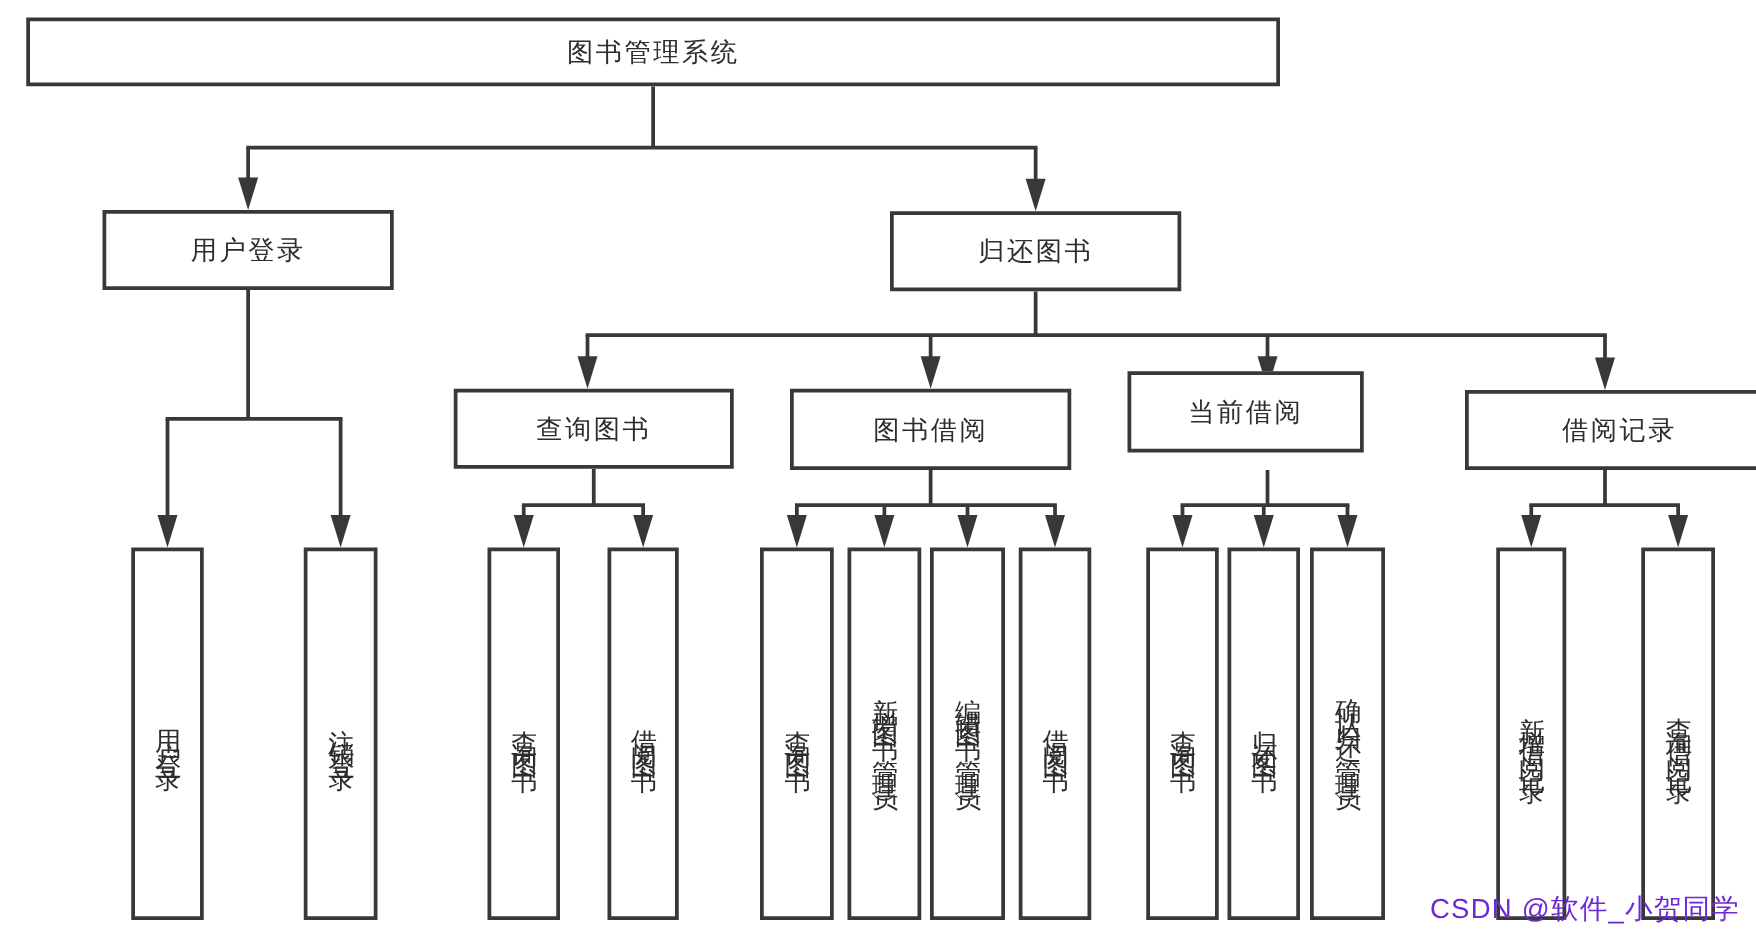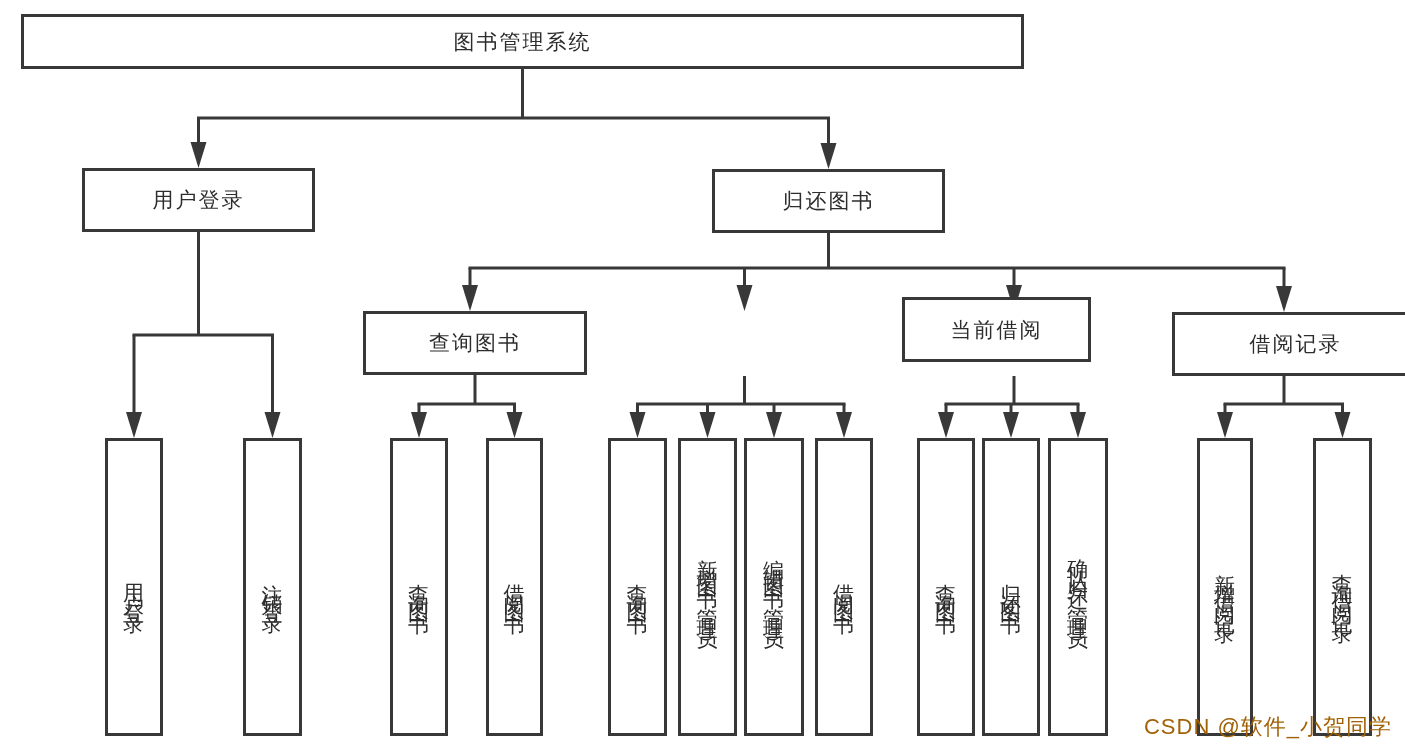--- a/index.html
+++ b/index.html
@@ -12,21 +12,21 @@
   .hbox,.vbox{
     position:absolute;box-sizing:border-box;background:#ffffff;
     border:3px solid #383838;color:#2d2d2d;
     display:flex;align-items:center;justify-content:center;
   }
   .hbox{font-size:21px;letter-spacing:2px;}
   .vbox{writing-mode:vertical-rl;text-orientation:mixed;font-size:21px;letter-spacing:10px;line-height:1.0;}
   .vbox span{display:block;}
   #watermark{
     position:absolute;right:13px;top:712px;font-size:22px;letter-spacing:1px;
-    color:#a16207;white-space:nowrap;
+    color:#6d28d9;white-space:nowrap;
   }
 </style>
 </head>
 <body>
 
 <div id="canvas">
 
   <svg id="connectors" viewBox="0 0 1405 747" xmlns="http://www.w3.org/2000/svg">
     <g stroke="#383838" stroke-width="3" fill="none">
 
@@ -92,20 +92,21 @@
       <polygon points="1342.5,438 1334.5,412 1350.5,412"></polygon>
     </g>
   </svg>
 
   <div class="hbox" style="left:21px;top:14px;width:1003px;height:55px">图书管理系统</div>
 
   <div class="hbox" style="left:82px;top:168px;width:233px;height:64px">用户登录</div>
   <div class="hbox" style="left:712px;top:169px;width:233px;height:64px">归还图书</div>
 
   <div class="hbox" style="left:363px;top:311px;width:224px;height:64px">查询图书</div>
+  <div class="hbox" style="left:632px;top:311px;width:225px;height:65px">图书借阅</div>
   <div class="hbox" style="left:902px;top:297px;width:189px;height:65px">当前借阅</div>
   <div class="hbox" style="left:1172px;top:312px;width:247px;height:64px">借阅记录</div>
 
   <div class="vbox" style="left:105px;top:438px;width:58px;height:298px">
       <span>用户登录</span>
     </div>
   <div class="vbox" style="left:243px;top:438px;width:59px;height:298px">
       <span>注销登录</span>
     </div>
 

